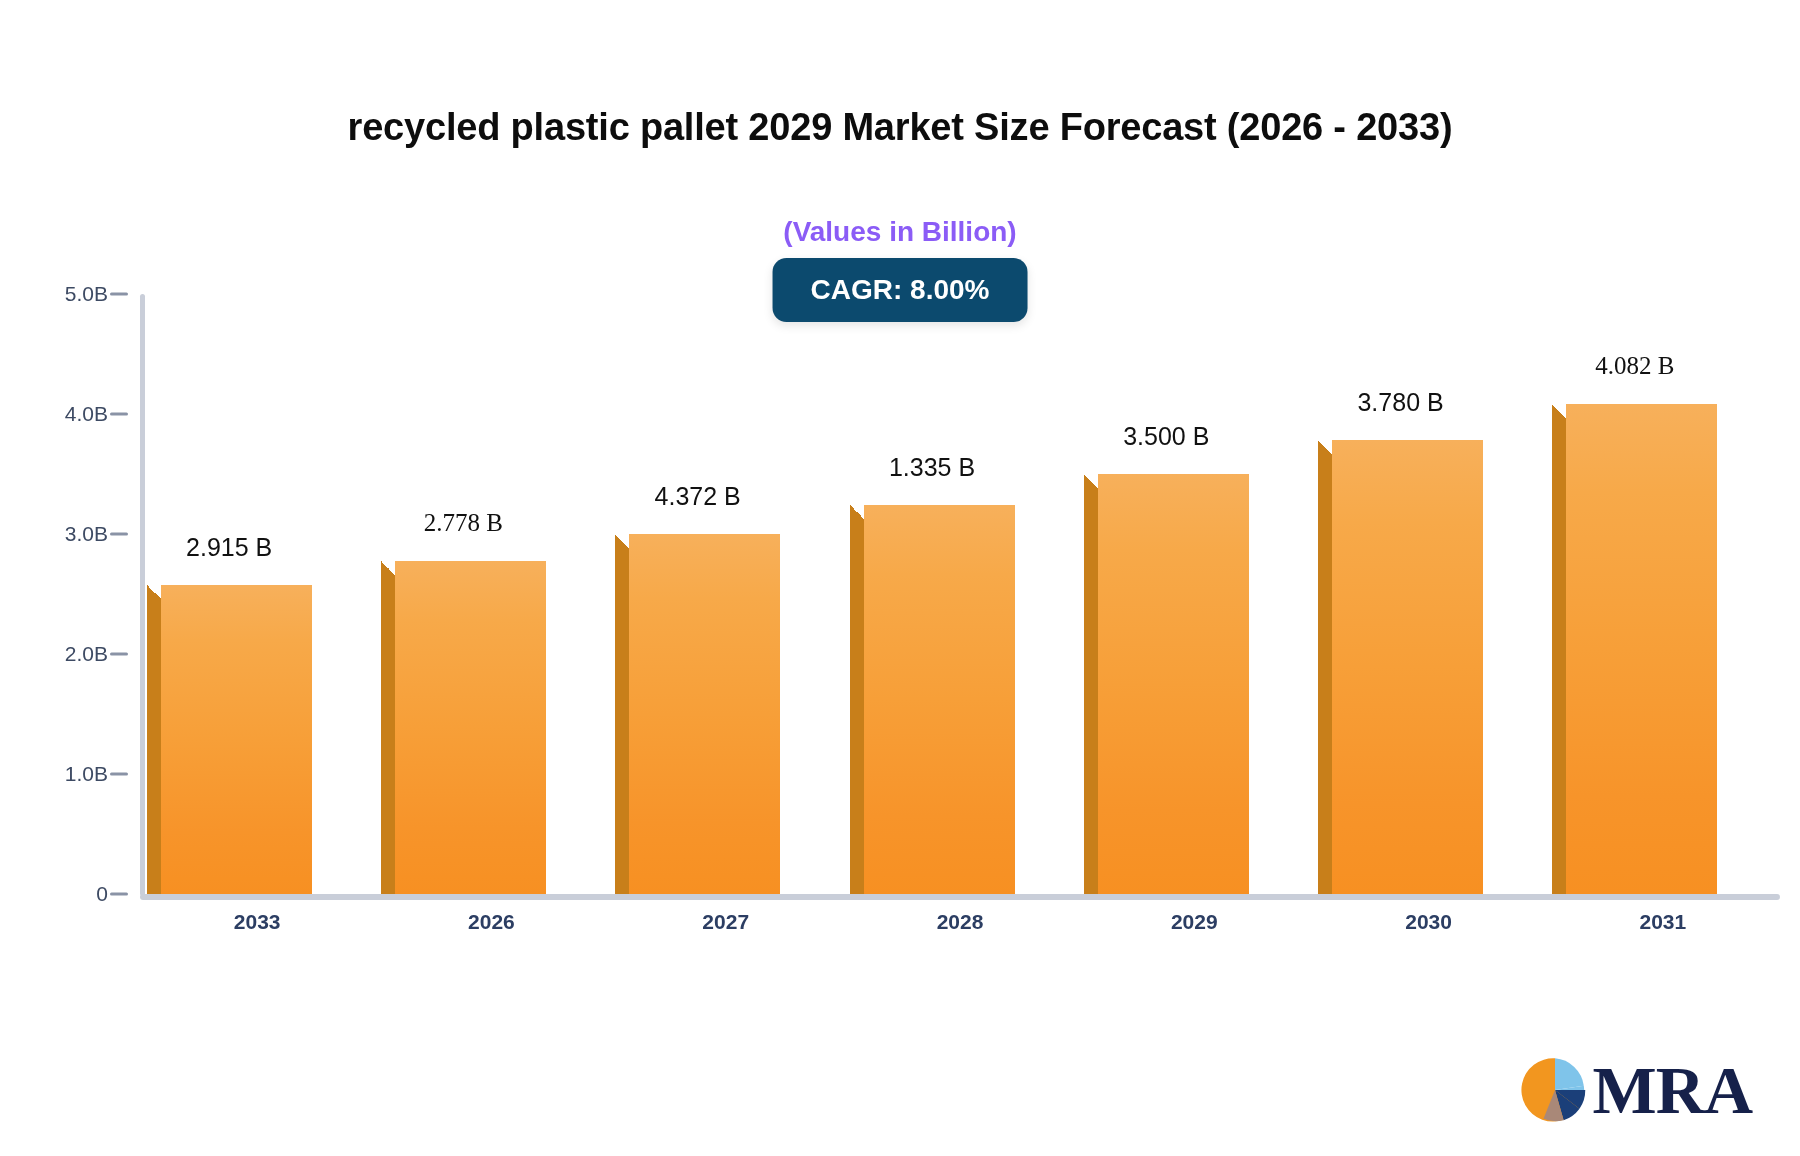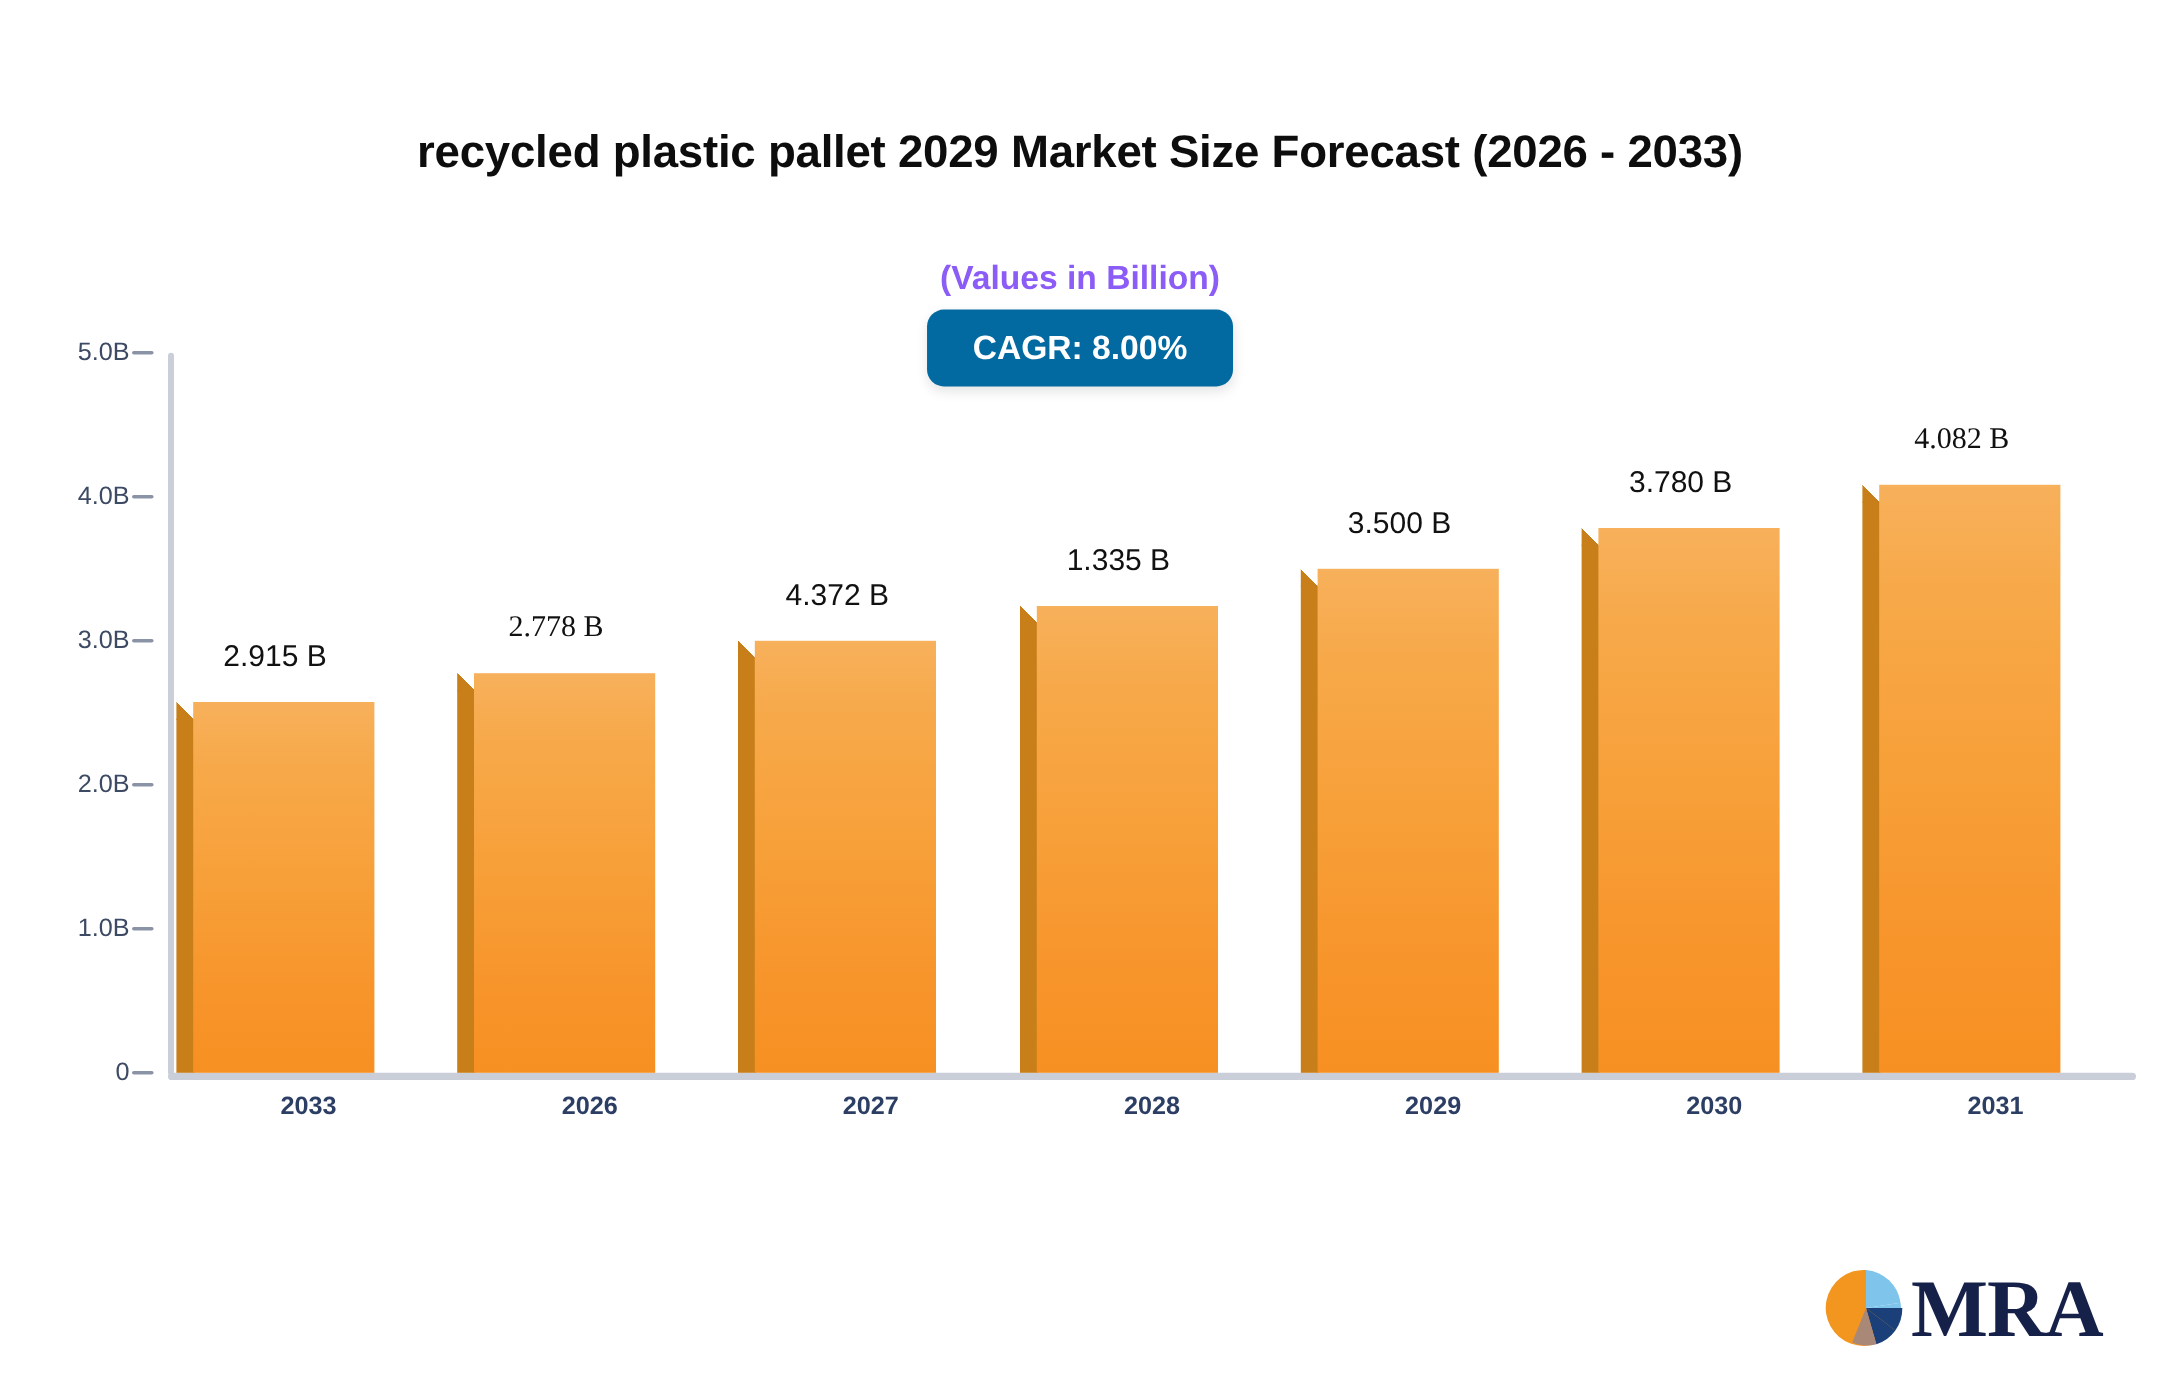--- a/index.html
+++ b/index.html
@@ -21,21 +21,21 @@
   }
   .chart-subtitle {
     position: absolute; top: 168px; left: 0; width: 1800px;
     text-align: center;
     font-size: 28px; font-weight: 600; color: #8b5cf6; margin-top: 48px;
   }
 
   
   .cagr-badge {
     position: absolute; top: 258px; left: 50%; transform: translateX(-50%);
-    background: #0369a1;
+    background: #0c4a6e;
     color: #ffffff;
     font-size: 28px; font-weight: 700;
     padding: 16px 38px;
     border-radius: 14px;
     box-shadow: 0 4px 10px rgba(0,0,0,0.10);
     white-space: nowrap;
     z-index: 6;
   }
 
   

